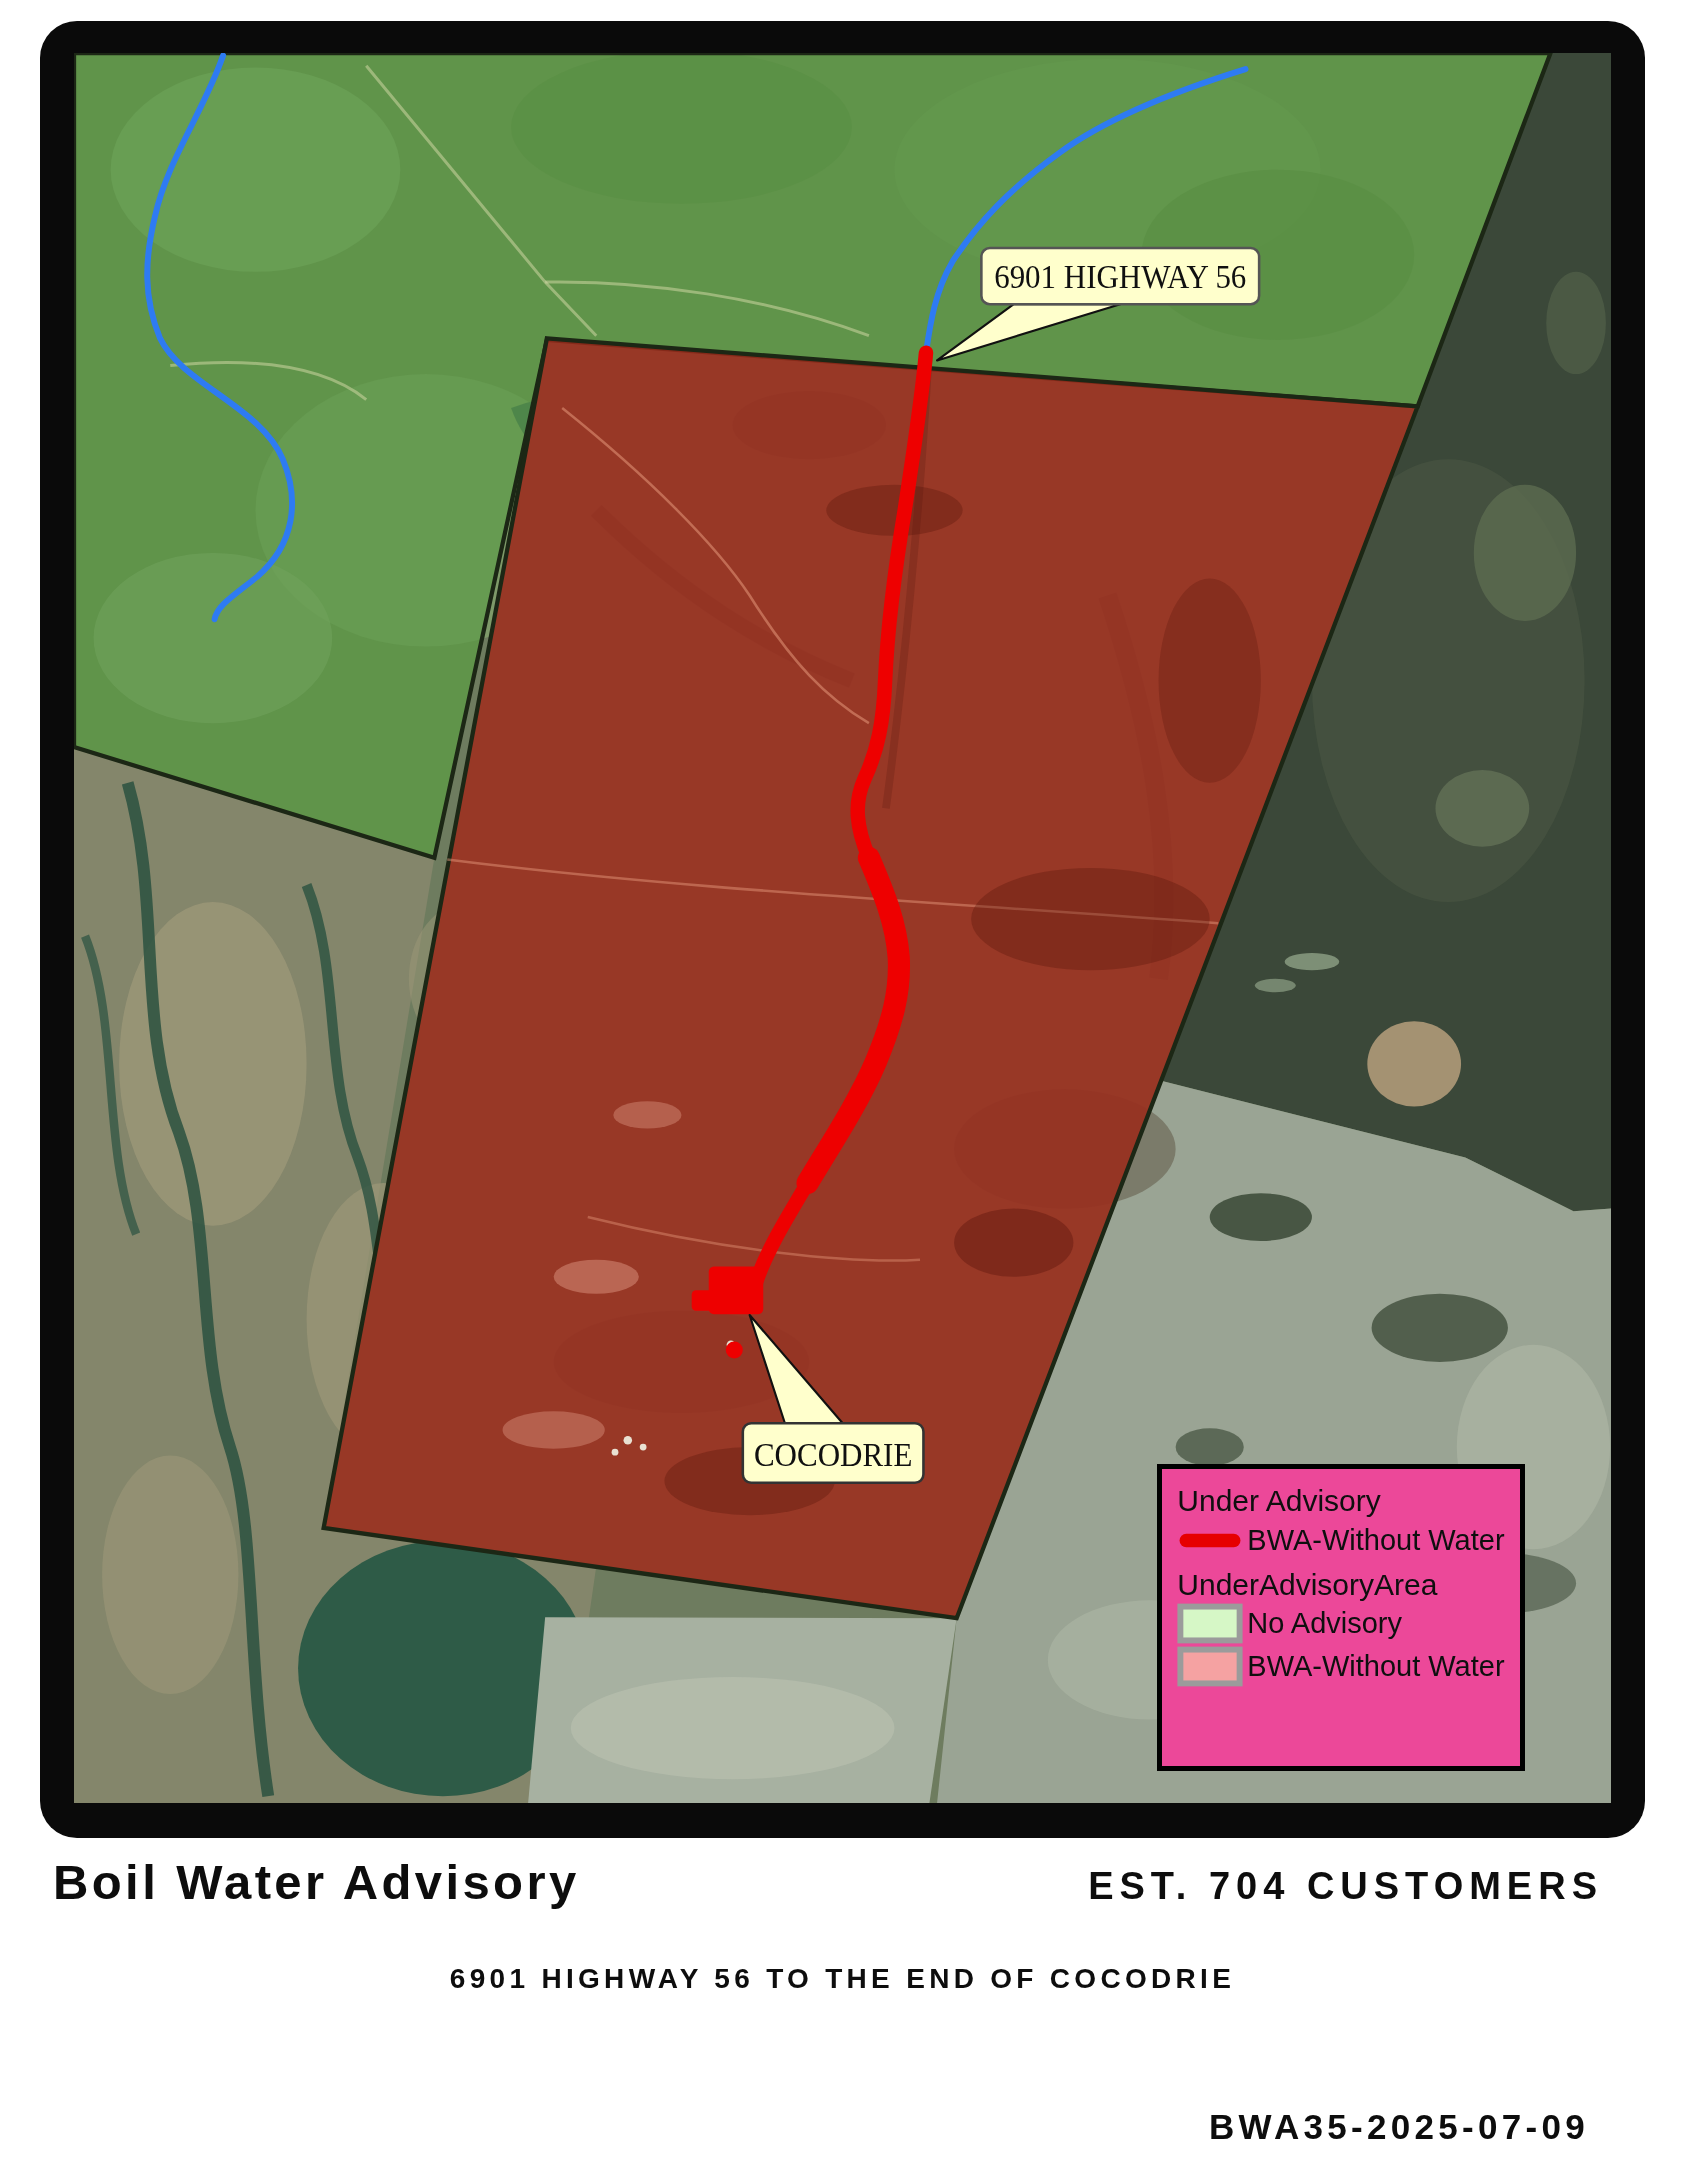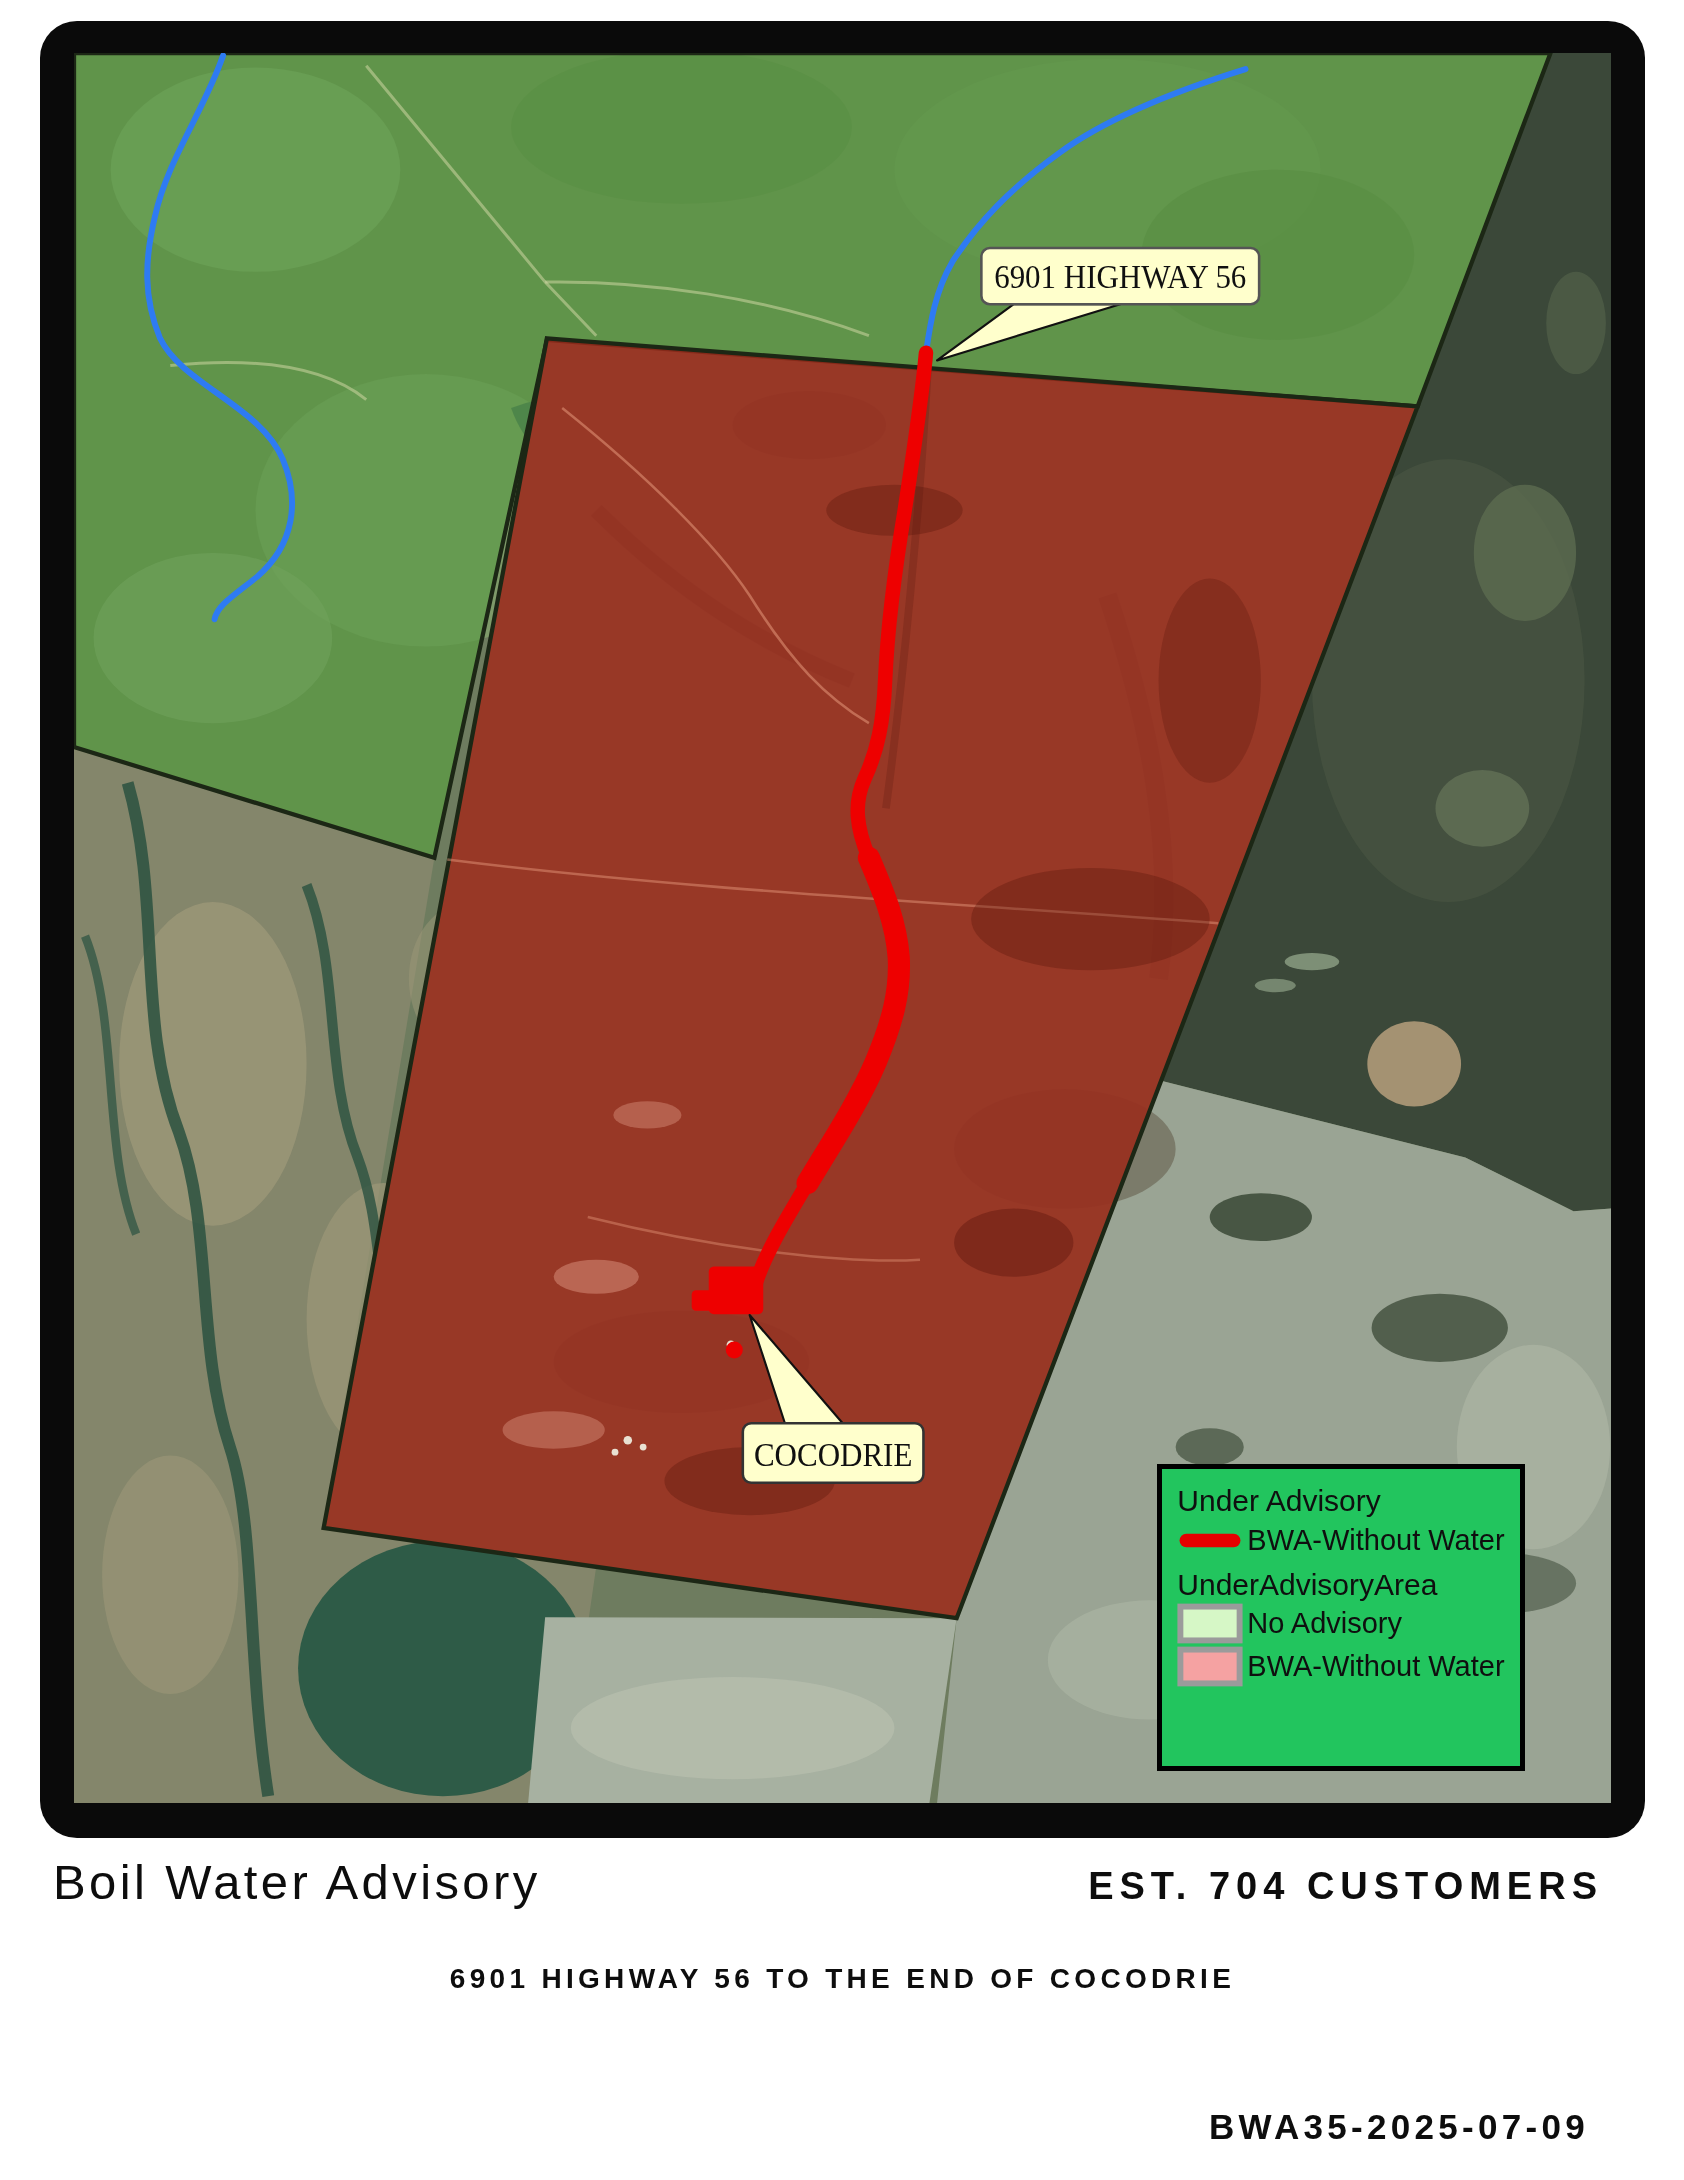--- a/index.html
+++ b/index.html
@@ -4,28 +4,28 @@
 <style>
   html,body{margin:0;padding:0;background:#ffffff;}
   .page{position:relative;width:1685px;height:2181px;background:#ffffff;overflow:hidden;
         font-family:"Liberation Sans",sans-serif;color:#0d0d0d;}
   
   .map-frame{position:absolute;left:40px;top:21px;width:1605px;height:1817px;
              background:#0a0a0a;border-radius:37px;}
   .map-canvas{position:absolute;left:34px;top:32px;width:1537px;height:1750px;display:block;}
   
   .legend{position:absolute;left:1117px;top:1443px;width:368px;height:307px;
-          box-sizing:border-box;background:#22c55e;border:5.1px solid #000000;
+          box-sizing:border-box;background:#ec4899;border:5.1px solid #000000;
           padding:8.5px 15.3px 6.8px 15.3px;}
   .lg-title{font-size:30px;color:#0f0f0f;margin:6.8px 0 1.7px 0;}
   .lg-row{display:flex;align-items:center;margin:1.7px 0;}
   .lg-row svg{flex:0 0 auto;display:block;}
   .lg-label{font-size:29px;color:#0f0f0f;margin-left:4px;white-space:nowrap;}
   
-  .f-title{position:absolute;left:53px;top:1854px;font-size:49px;font-weight:normal;letter-spacing:3.4px;}
+  .f-title{position:absolute;left:53px;top:1854px;font-size:49px;font-weight:bold;letter-spacing:3.4px;}
   .f-cust{position:absolute;right:82px;top:1865px;font-size:38px;font-weight:bold;letter-spacing:6px;}
   .f-adv{position:absolute;left:0;right:0;top:1961px;text-align:center;
          font-size:28px;font-weight:bold;letter-spacing:4.3px;line-height:35px;}
   .f-date{position:absolute;left:53px;top:2092px;font-size:51px;font-weight:bold;letter-spacing:6px;}
   .f-ref{position:absolute;right:96px;top:2107px;font-size:35px;font-weight:bold;letter-spacing:4.3px;}
 </style>
 </head>
 <body>
 
 <div class="page">

